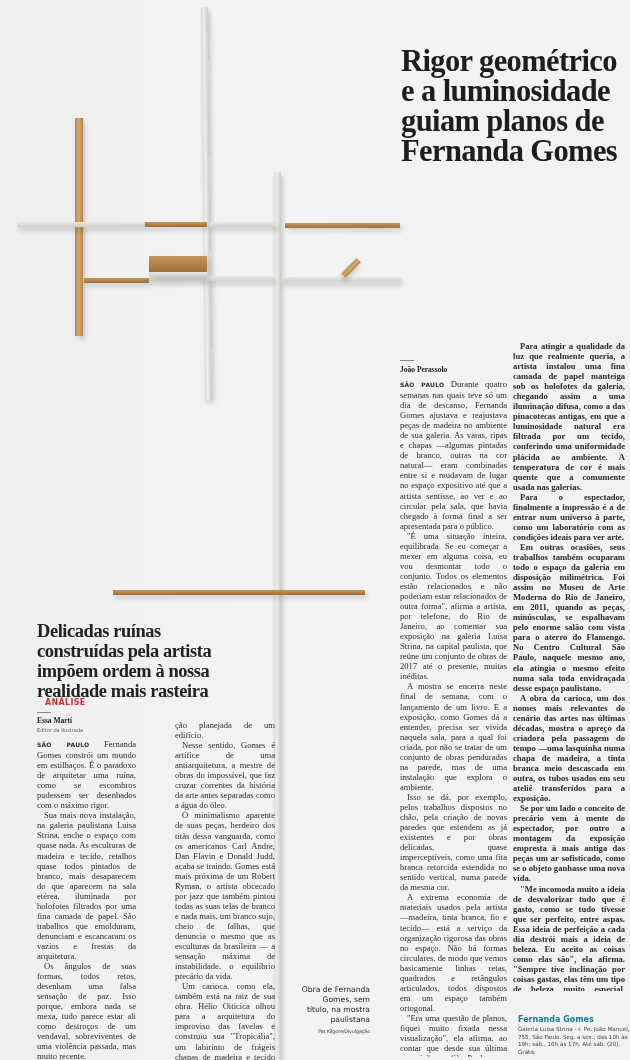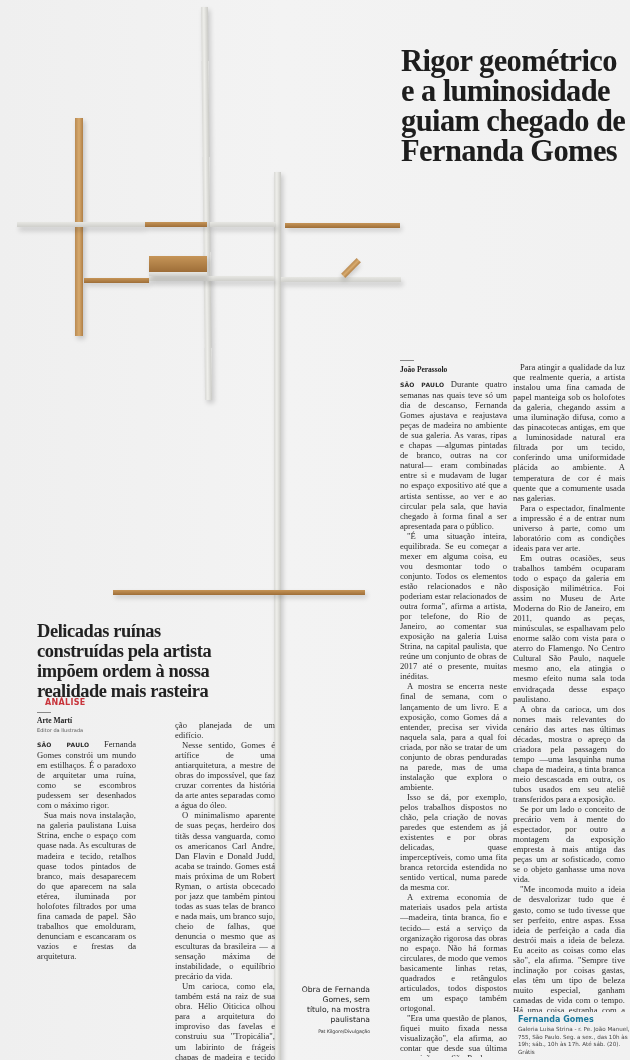--- a/index.html
+++ b/index.html
@@ -82,33 +82,34 @@
     <div class="bar whiteh" style="left:149px;top:272px;width:58px;height:4px;"></div>
 
     <div class="bar wood" style="left:348px;top:257px;width:6px;height:22px;transform:rotate(45deg);"></div>
 
     <div class="bar woodh" style="left:113px;top:590px;width:252px;height:5px;"></div>
   </div>
 
   <h1 class="headline">
     <span style="display:block">Rigor geométrico</span>
     <span style="display:block">e a luminosidade</span>
-    <span style="display:block">guiam chegado de</span>
+    <span style="display:block">guiam planos de</span>
     <span style="display:block">Fernanda Gomes</span>
   </h1>
 
   <h2 class="analysis-title">Delicadas ruínas construídas pela artista impõem ordem à nossa realidade mais rasteira</h2>
   <div class="kicker">ANÁLISE</div>
   <div class="rule" style="left:37px;top:712px;"></div>
-  <div class="byline-name" style="left:37px;top:716px;">Arte Martí</div>
+  <div class="byline-name" style="left:37px;top:716px;">Essa Martí</div>
   <div class="byline-role" style="left:37px;top:727px;">Editor da Ilustrada</div>
 
   <div class="col" style="left:37px;top:739px;width:99px;height:320px;">
     <p class="first"><span class="dateline">SÃO PAULO</span> <span>Fernanda Gomes constrói um mundo em estilhaços. É o paradoxo de arquitetar uma ruína, como se escombros pudessem ser desenhados com o máximo rigor.</span></p>
     <p>Sua mais nova instalação, na galeria paulistana Luisa Strina, enche o espaço com quase nada. As esculturas de madeira e tecido, retalhos quase todos pintados de branco, mais desaparecem do que aparecem na sala etérea, iluminada por holofotes filtrados por uma fina camada de papel. São trabalhos que emolduram, denunciam e escancaram os vazios e frestas da arquitetura.</p>
+    <p>Os ângulos de suas formas, todos retos, desenham uma falsa sensação de paz. Isso porque, embora nada se mexa, tudo parece estar ali como destroços de um vendaval, sobreviventes de uma violência passada, mas muito recente.</p>
 
   </div>
   <div class="col" style="left:144px;top:720px;width:100px;height:350px;margin-left:31px;">
     <p class="first">ção planejada de um edifício.</p>
     <p>Nesse sentido, Gomes é artífice de uma antiarquitetura, a mestre de obras do impossível, que faz cruzar correntes da história da arte antes separadas como a água do óleo.</p>
     <p>O minimalismo aparente de suas peças, herdeiro dos titãs dessa vanguarda, como os americanos Carl Andre, Dan Flavin e Donald Judd, acaba se traindo. Gomes está mais próxima de um Robert Ryman, o artista obcecado por jazz que também pintou todas as suas telas de branco e nada mais, um branco sujo, cheio de falhas, que denuncia o mesmo que as esculturas da brasileira — a sensação máxima de instabilidade, o equilíbrio precário da vida.</p>
     <p>Um carioca, como ela, também está na raiz de sua obra. Hélio Oiticica olhou para a arquitetura do improviso das favelas e construiu sua "Tropicália", um labirinto de frágeis chapas de madeira e tecido erguido com a métrica dos minimalistas, a junção de dois universos que não se frequentam.</p>
 
   </div>
 
@@ -122,21 +123,21 @@
 
   <div class="col" style="left:400px;top:379px;width:107px;height:678px;">
     <p class="first"><span class="dateline">SÃO PAULO</span> <span>Durante quatro semanas nas quais teve só um dia de descanso, Fernanda Gomes ajustava e reajustava peças de madeira no ambiente de sua galeria. As varas, ripas e chapas —algumas pintadas de branco, outras na cor natural— eram combinadas entre si e mudavam de lugar no espaço expositivo até que a artista sentisse, ao ver e ao circular pela sala, que havia chegado à forma final a ser apresentada para o público.</span></p>
     <p>"É uma situação inteira, equilibrada. Se eu começar a mexer em alguma coisa, eu vou desmontar todo o conjunto. Todos os elementos estão relacionados e não poderiam estar relacionados de outra forma", afirma a artista, por telefone, do Rio de Janeiro, ao comentar sua exposição na galeria Luisa Strina, na capital paulista, que reúne um conjunto de obras de 2017 até o presente, muitas inéditas.</p>
     <p>A mostra se encerra neste final de semana, com o lançamento de um livro. E a exposição, como Gomes dá a entender, precisa ser vivida naquela sala, para a qual foi criada, por não se tratar de um conjunto de obras penduradas na parede, mas de uma instalação que explora o ambiente.</p>
     <p>Isso se dá, por exemplo, pelos trabalhos dispostos no chão, pela criação de novas paredes que estendem as já existentes e por obras delicadas, quase imperceptíveis, como uma fita branca retorcida estendida no sentido vertical, numa parede da mesma cor.</p>
     <p>A extrema economia de materiais usados pela artista —madeira, tinta branca, fio e tecido— está a serviço da organização rigorosa das obras no espaço. Não há formas circulares, de modo que vemos basicamente linhas retas, quadrados e retângulos articulados, todos dispostos em um espaço também ortogonal.</p>
     <p>"Era uma questão de planos, fiquei muito fixada nessa visualização", ela afirma, ao contar que desde sua última exposição em São Paulo, uma retrospectiva na Pinacoteca, cinco anos atrás, já tinha anotações de como seria a mostra que agora está em cartaz.</p>
 
   </div>
-  <div class="col" style="left:513px;top:362px;width:112px;height:650px;">
+  <div class="col" style="left:513px;top:341px;width:112px;height:650px;font-weight:bold;">
     <p>Para atingir a qualidade da luz que realmente queria, a artista instalou uma fina camada de papel manteiga sob os holofotes da galeria, chegando assim a uma iluminação difusa, como a das pinacotecas antigas, em que a luminosidade natural era filtrada por um tecido, conferindo uma uniformidade plácida ao ambiente. A temperatura de cor é mais quente que a comumente usada nas galerias.</p>
     <p>Para o espectador, finalmente a impressão é a de entrar num universo à parte, como um laboratório com as condições ideais para ver arte.</p>
     <p>Em outras ocasiões, seus trabalhos também ocuparam todo o espaço da galeria em disposição milimétrica. Foi assim no Museu de Arte Moderna do Rio de Janeiro, em 2011, quando as peças, minúsculas, se espalhavam pelo enorme salão com vista para o aterro do Flamengo. No Centro Cultural São Paulo, naquele mesmo ano, ela atingia o mesmo efeito numa sala toda envidraçada desse espaço paulistano.</p>
     <p>A obra da carioca, um dos nomes mais relevantes do cenário das artes nas últimas décadas, mostra o apreço da criadora pela passagem do tempo —uma lasquinha numa chapa de madeira, a tinta branca meio descascada em outra, os tubos usados em seu ateliê transferidos para a exposição.</p>
     <p>Se por um lado o conceito de precário vem à mente do espectador, por outro a montagem da exposição empresta à mais antiga das peças um ar sofisticado, como se o objeto ganhasse uma nova vida.</p>
     <p>"Me incomoda muito a ideia de desvalorizar tudo que é gasto, como se tudo tivesse que ser perfeito, entre aspas. Essa ideia de perfeição a cada dia destrói mais a ideia de beleza. Eu aceito as coisas como elas são", ela afirma. "Sempre tive inclinação por coisas gastas, elas têm um tipo de beleza muito especial, ganham camadas de vida com o tempo. Há uma coisa estranha com a proliferação do plástico, parece que tudo hoje tem que ter essa superfície intocada."</p>
 
   </div>
 
   <div class="info-title">Fernanda Gomes</div>

